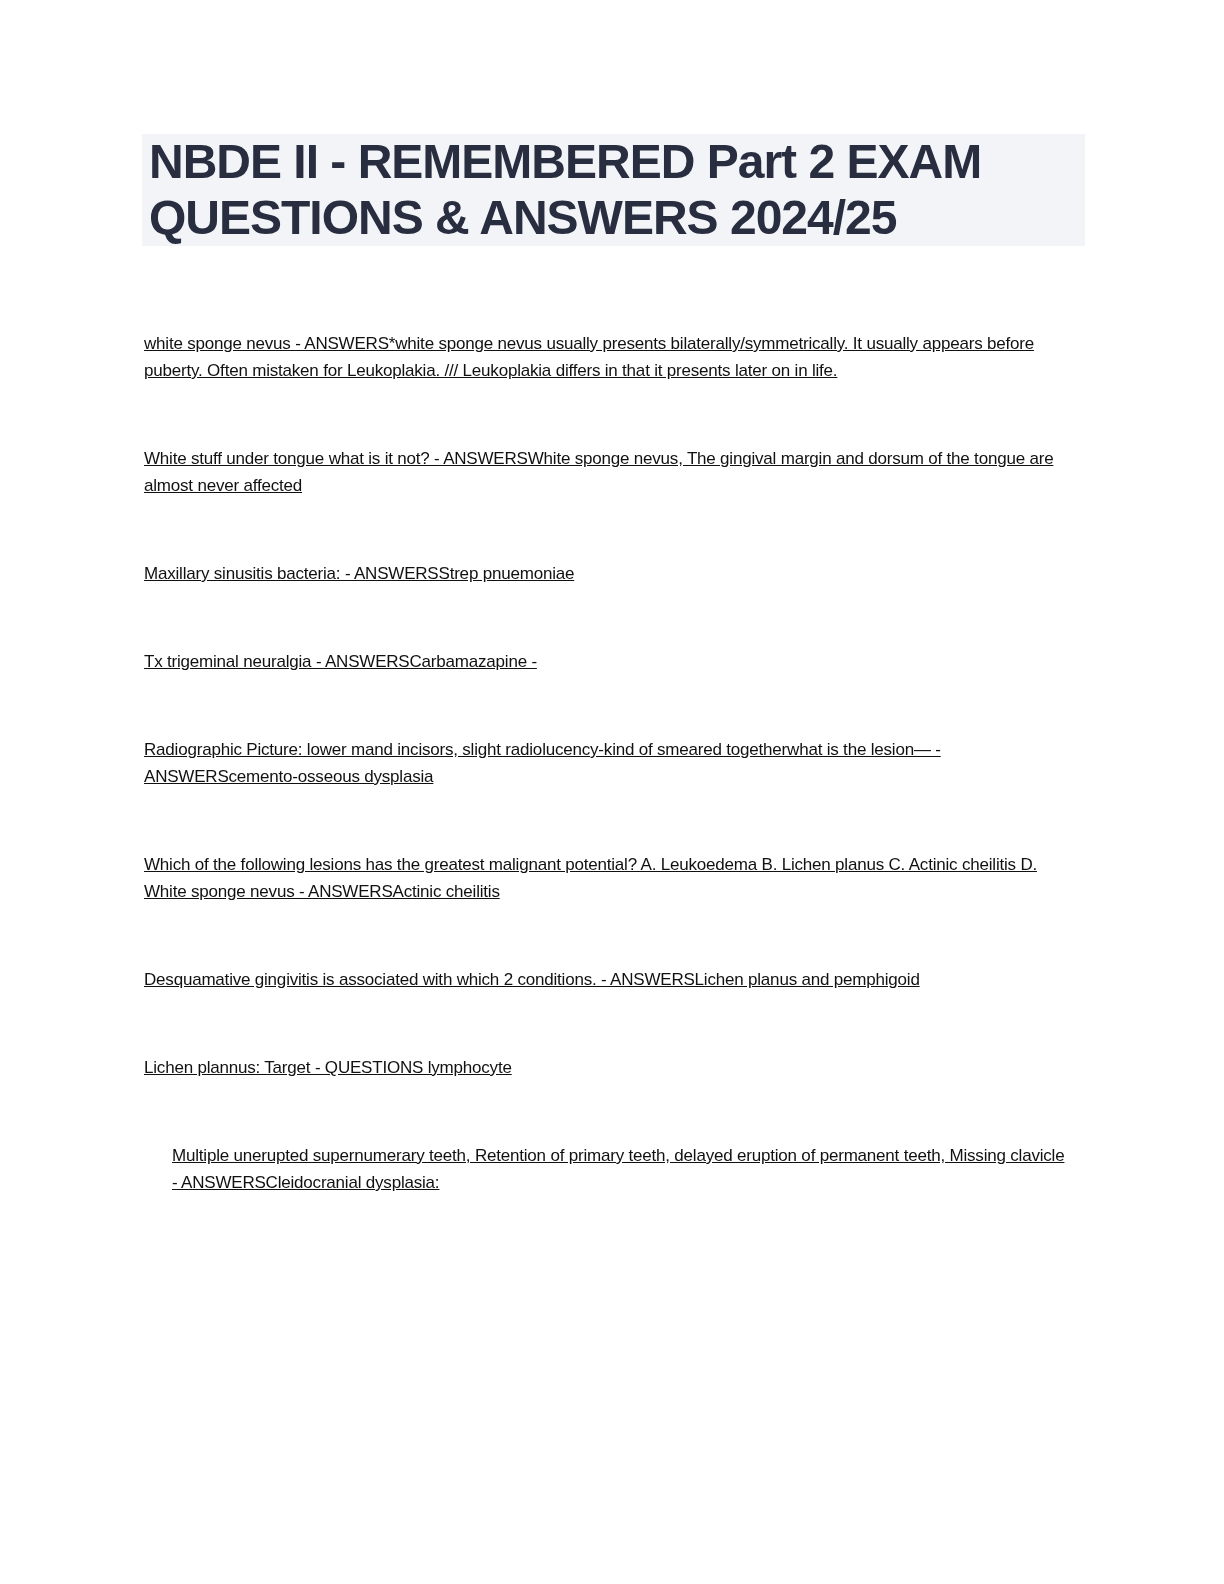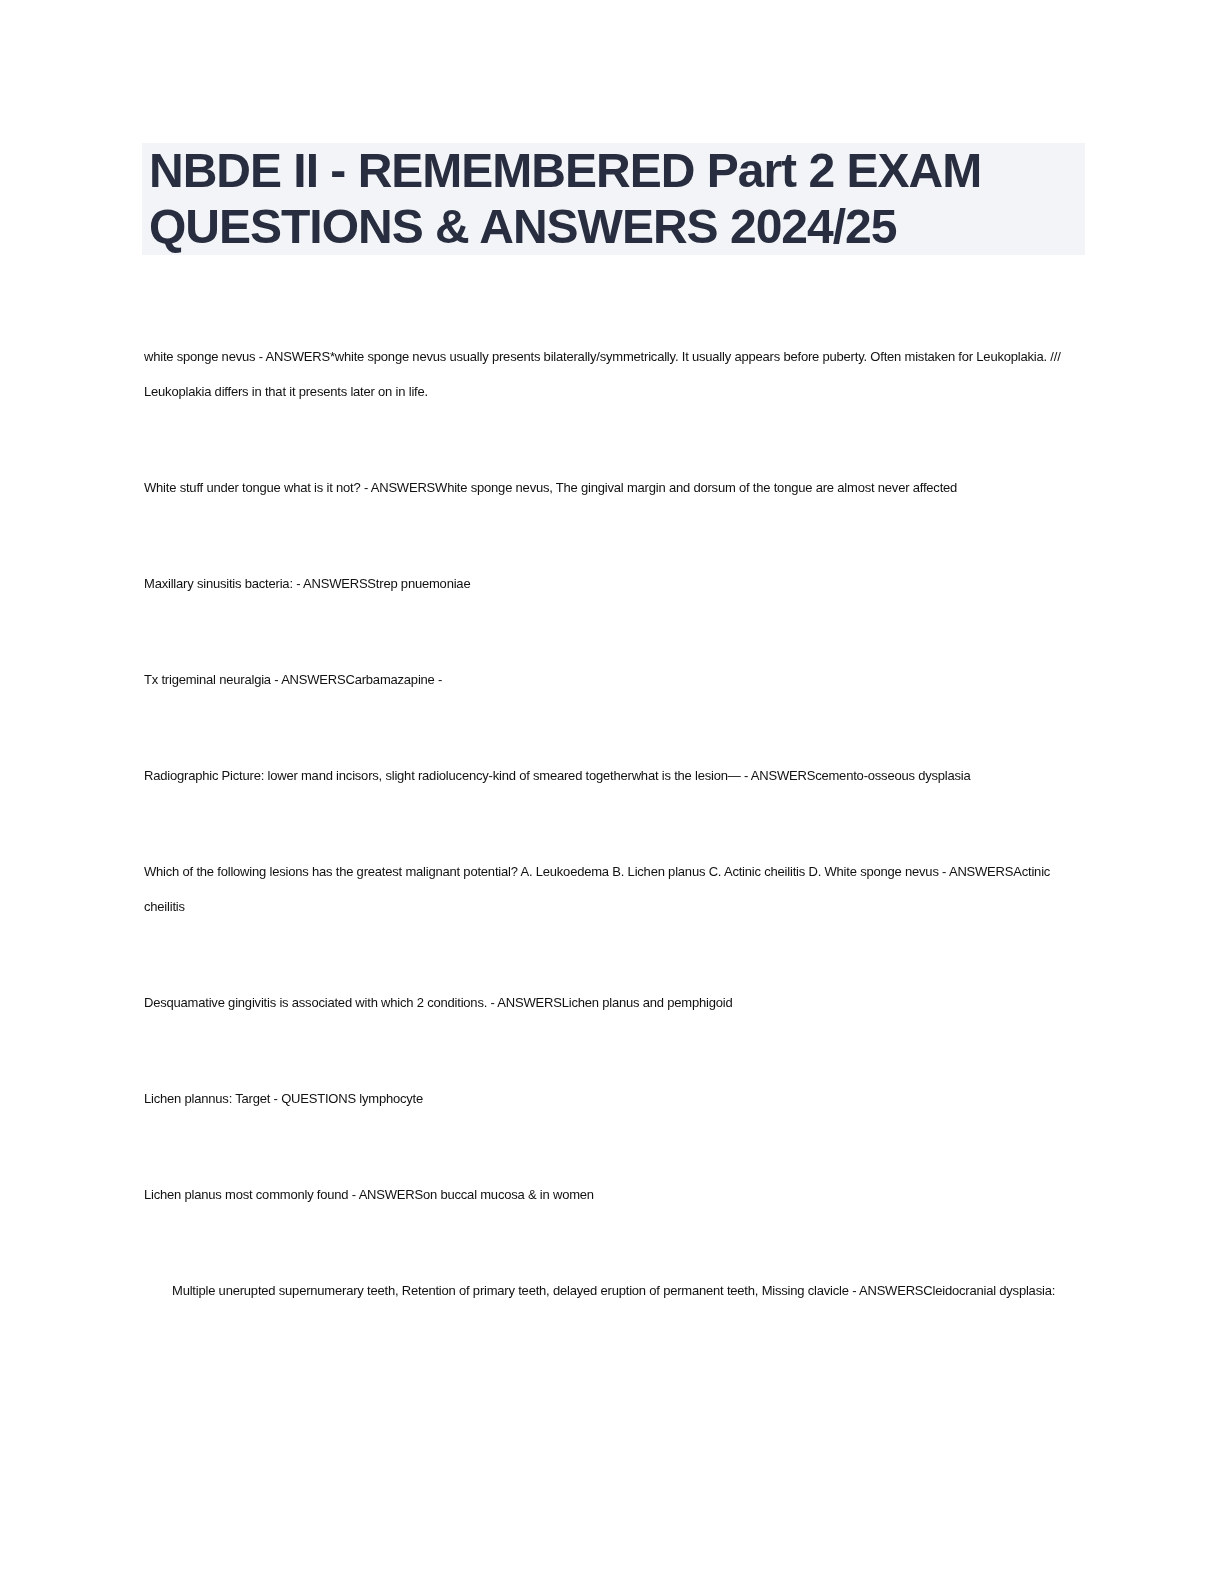--- a/index.html
+++ b/index.html
@@ -19,21 +19,21 @@
   .page {
     position: relative;
     width: 1224px;
     height: 1584px;
     background: var(--page-background);
     overflow: hidden;
   }
   .content {
     position: absolute;
     left: 142px;
-    top: 143px;
+    top: 134px;
     width: 943px;
   }
   .doc-title {
     margin: 0 0 84px 0;
     padding: 0 6px 0 7px;
     background: var(--title-highlight);
     color: var(--title-text);
     font-family: "Liberation Sans", sans-serif;
     font-weight: bold;
     font-size: 48px;
@@ -41,38 +41,38 @@
     letter-spacing: -1px;
   }
   .qa-paragraphs {
     margin-left: 2px;
     width: 930px;
   }
   .qa {
     margin: 0 0 61px 0;
     color: var(--body-text);
     font-family: "Liberation Sans", sans-serif;
-    font-size: 13px;
-    line-height: 35px;
+    font-size: 17px;
+    line-height: 27px;
     letter-spacing: -0.2px;
+    text-decoration: underline;
   }
   .qa:last-child { margin-bottom: 0; margin-left: 28px; }
 </style>
 </head>
 <body>
 
 <div class="page">
   <div class="content">
     <h1 class="doc-title">NBDE II - REMEMBERED Part 2 EXAM QUESTIONS &amp; ANSWERS 2024/25</h1>
     <div class="qa-paragraphs">
         <p class="qa">white sponge nevus - ANSWERS*white sponge nevus usually presents bilaterally/symmetrically. It usually appears before puberty. Often mistaken for Leukoplakia. /// Leukoplakia differs in that it presents later on in life.</p>
         <p class="qa">White stuff under tongue what is it not? - ANSWERSWhite sponge nevus, The gingival margin and dorsum of the tongue are almost never affected</p>
         <p class="qa">Maxillary sinusitis bacteria: - ANSWERSStrep pnuemoniae</p>
         <p class="qa">Tx trigeminal neuralgia - ANSWERSCarbamazapine -</p>
         <p class="qa">Radiographic Picture: lower mand incisors, slight radiolucency-kind of smeared togetherwhat is the lesion— - ANSWERScemento-osseous dysplasia</p>
         <p class="qa">Which of the following lesions has the greatest malignant potential? A. Leukoedema B. Lichen planus C. Actinic cheilitis D. White sponge nevus - ANSWERSActinic cheilitis</p>
         <p class="qa">Desquamative gingivitis is associated with which 2 conditions. - ANSWERSLichen planus and pemphigoid</p>
         <p class="qa">Lichen plannus: Target - QUESTIONS lymphocyte</p>
-        <p class="qa">Lichen planus most commonly found - ANSWERSon buccal mucosa &amp; in women</p>
         <p class="qa">Multiple unerupted supernumerary teeth, Retention of primary teeth, delayed eruption of permanent teeth, Missing clavicle - ANSWERSCleidocranial dysplasia:</p>
       </div>
   </div>
 </div>
 
 </body></html>

